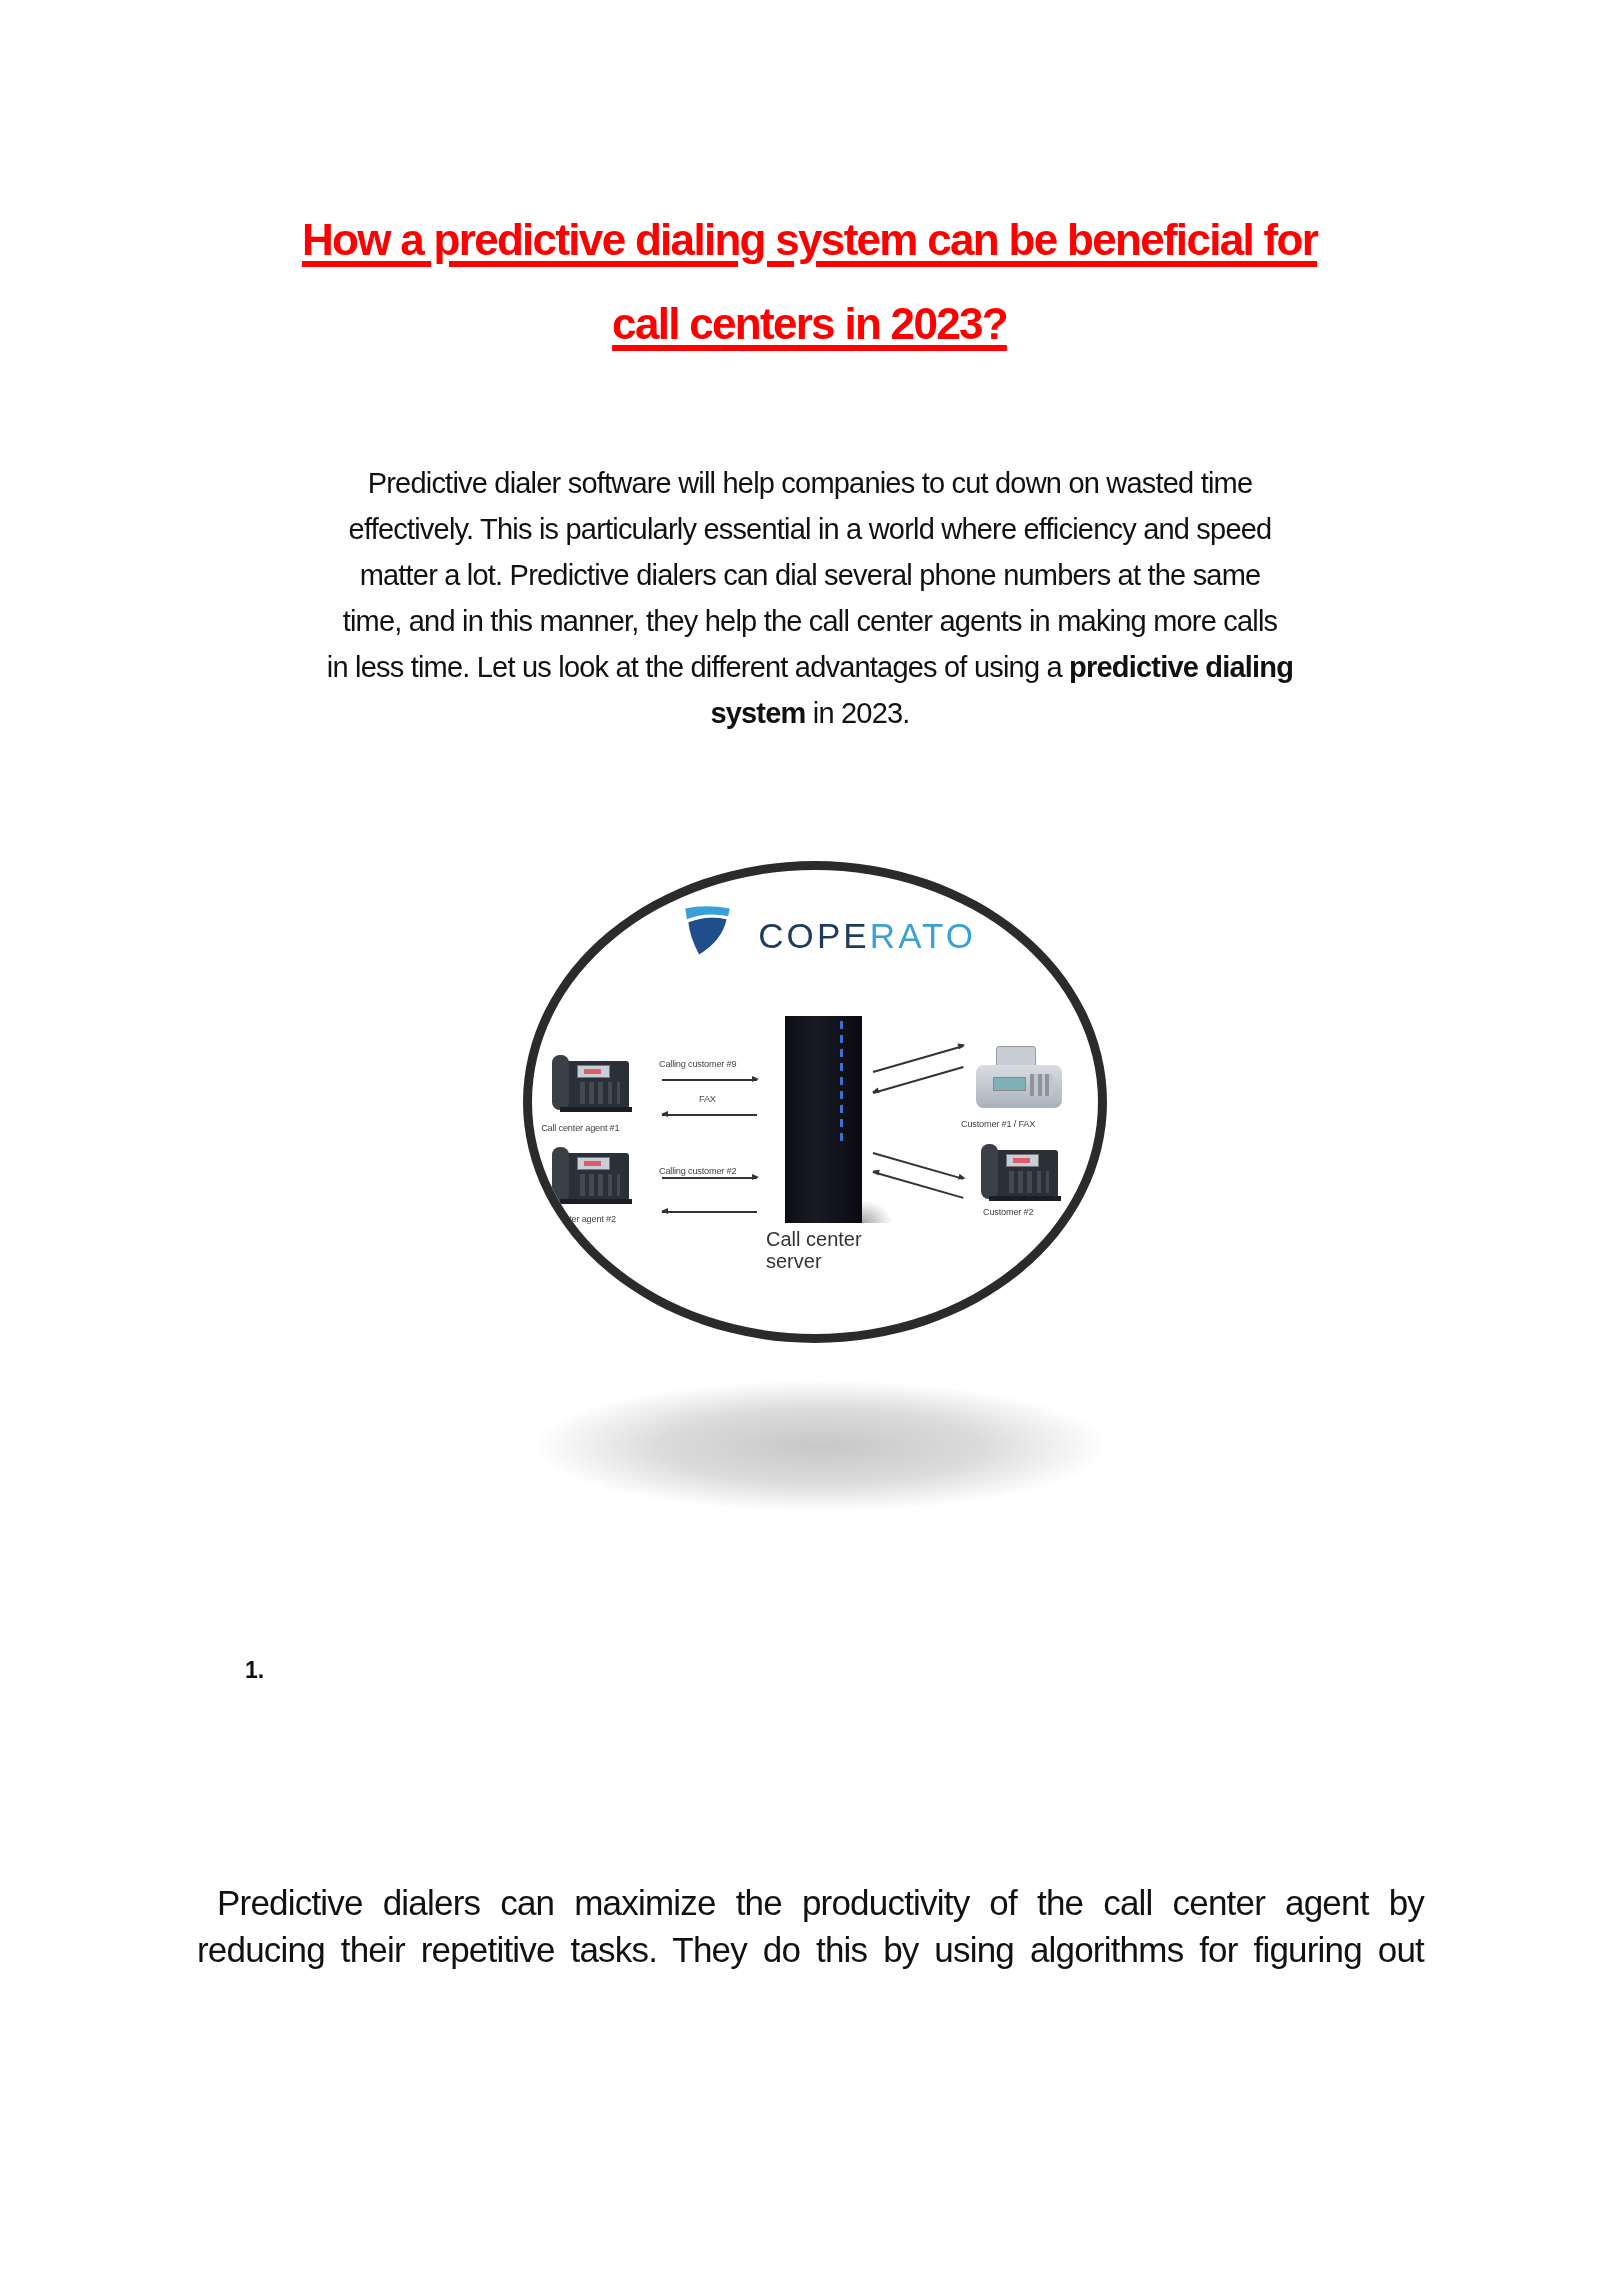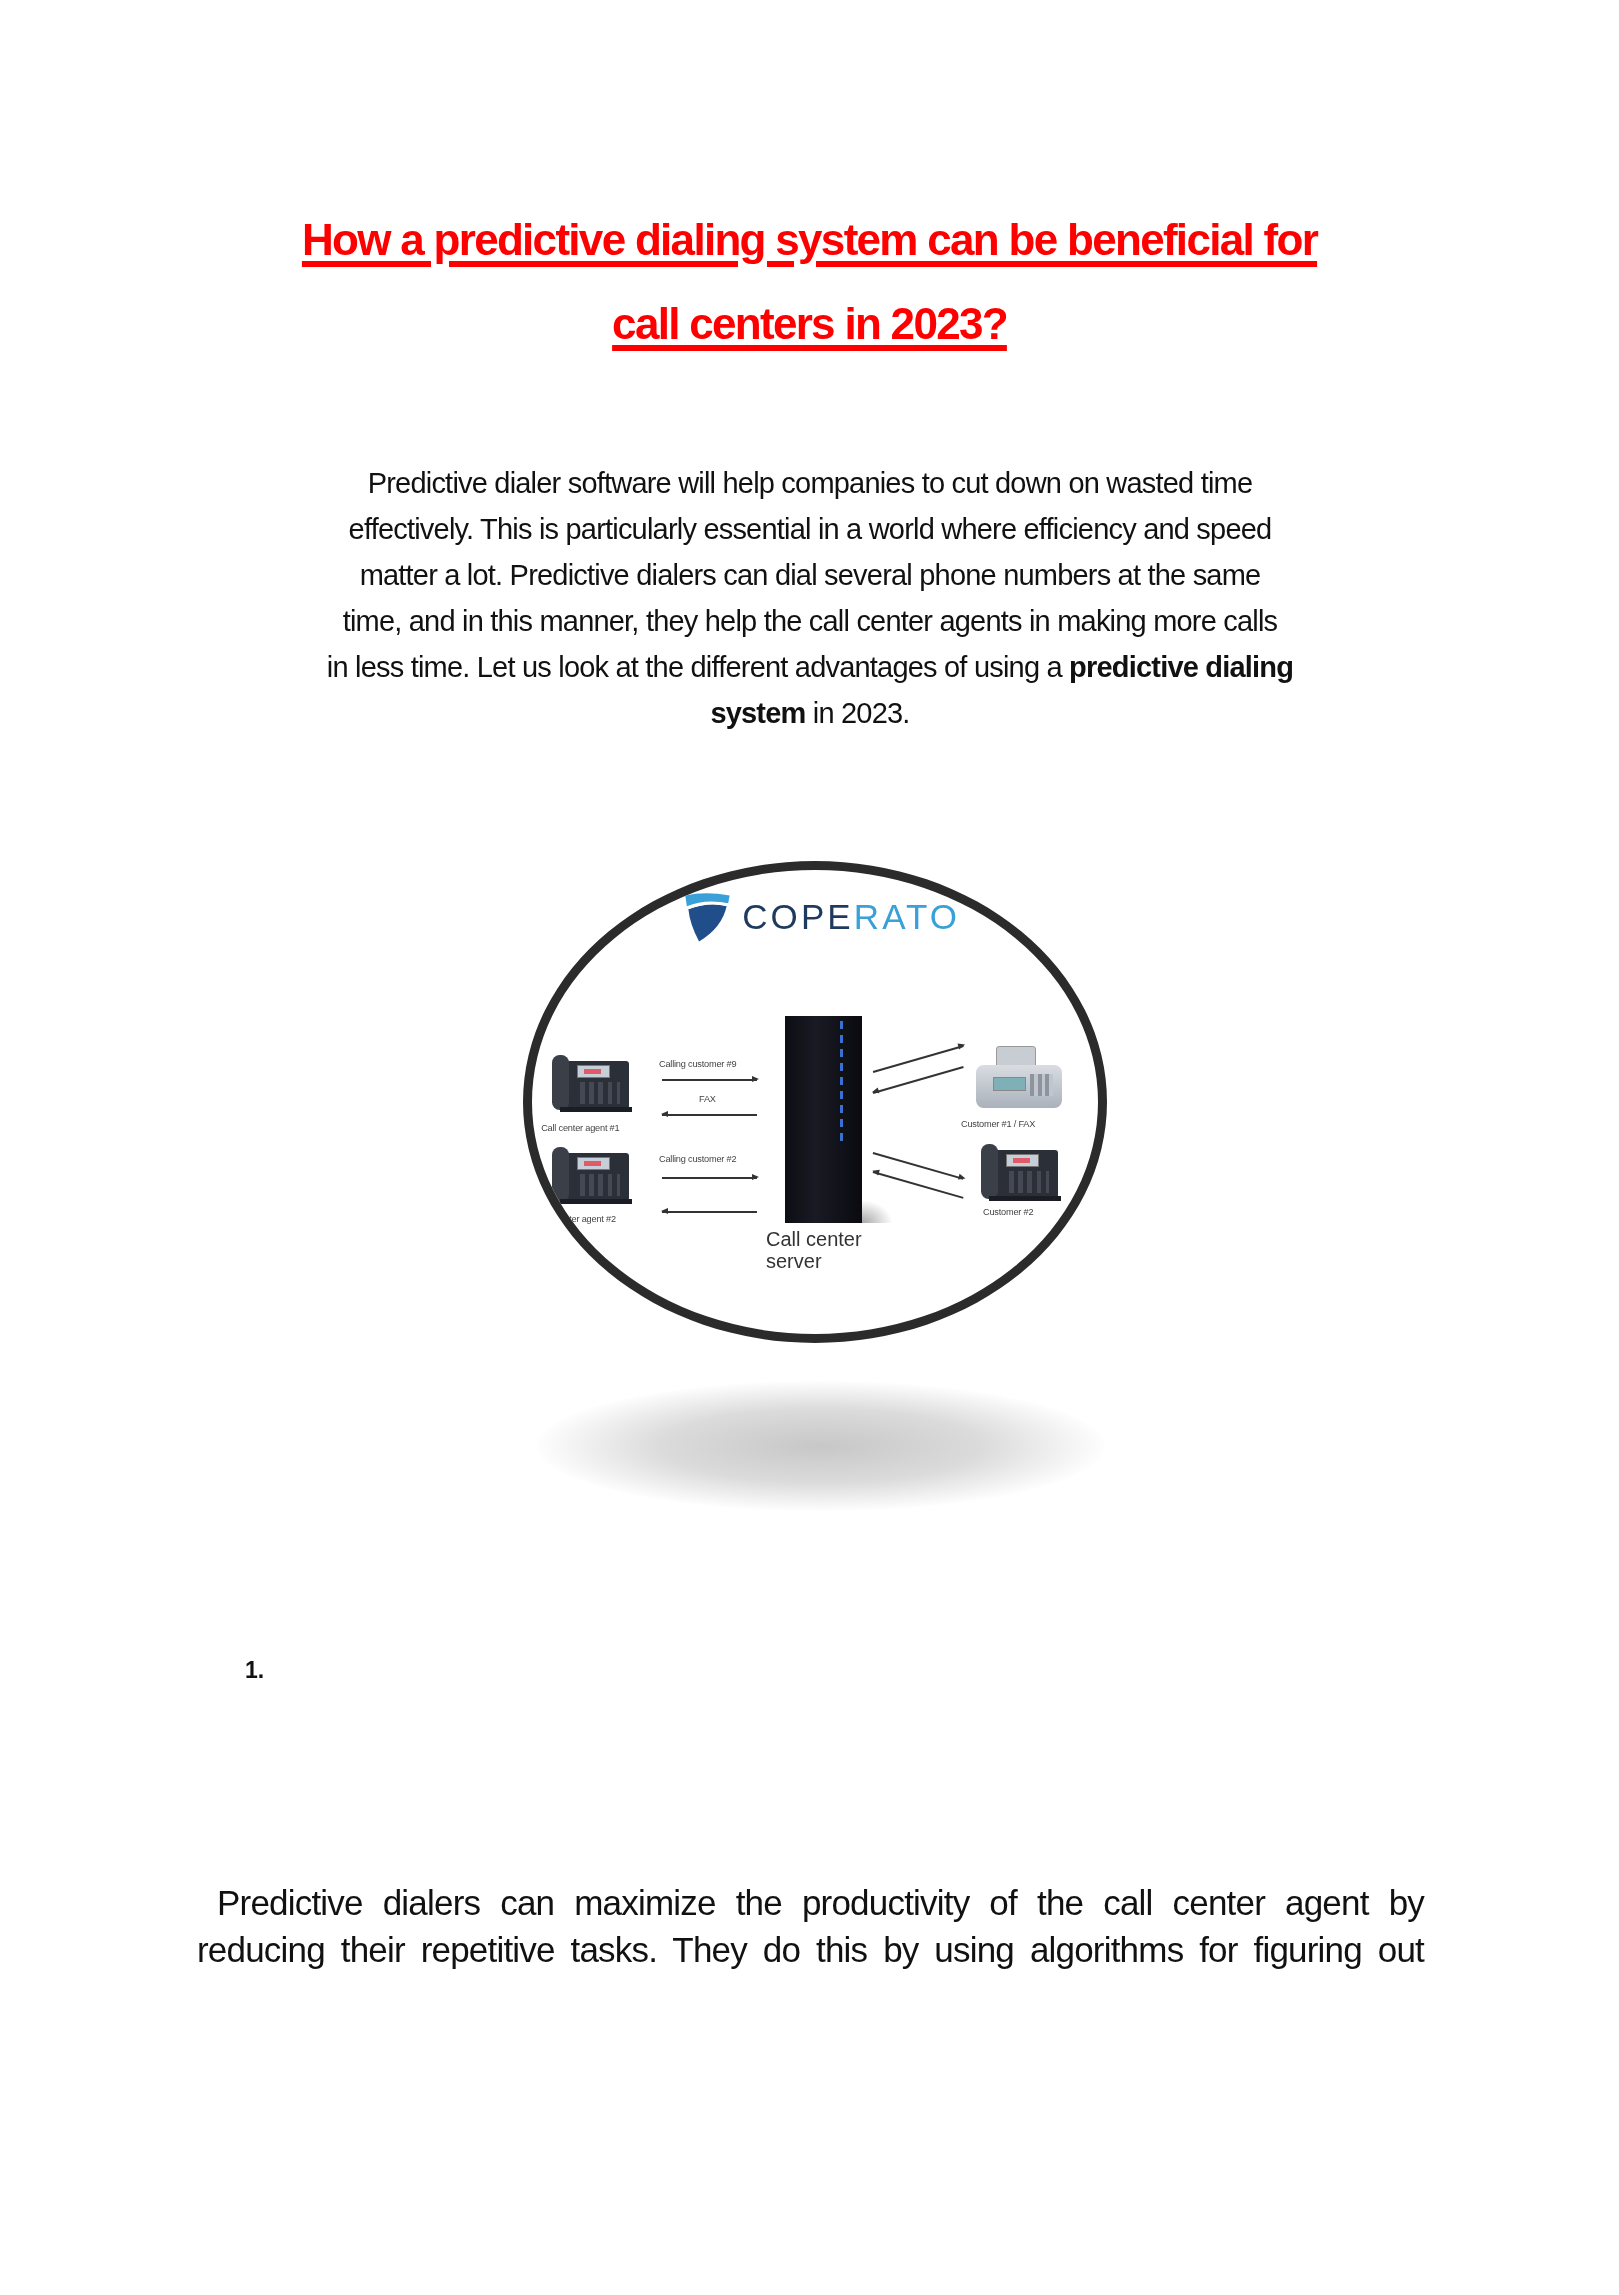--- a/index.html
+++ b/index.html
@@ -27,21 +27,21 @@
   .ellipse {
     position: absolute; inset: 0; border: 9.2px solid #2b2b2b; border-radius: 50%;
     box-sizing: border-box; background: #ffffff; overflow: hidden;
   }
   .shadow {
     position: absolute; left: 537px; top: 1381px; width: 568px; height: 130px;
     border-radius: 50%;
     background: radial-gradient(ellipse at center, rgba(0,0,0,0.22) 0%, rgba(0,0,0,0.14) 40%, rgba(0,0,0,0.0) 72%);
   }
 
-  .logo { position: absolute; left: 150px; top: 20px; height: 54px; display: flex; align-items: center; }
+  .logo { position: absolute; left: 150px; top: 32px; height: 54px; display: flex; align-items: flex-end; gap: 16px; }
   .logo svg { width: 51px; height: 52px; }
   .logo .word { font-size: 35px; letter-spacing: 3.1px; margin-left: 9.2px; font-weight: normal; }
   .logo .cope { color: #1f3a5f; }
   .logo .rato { color: #3aa0d8; }
 
   .lbl { position: absolute; font-size: 9.2px; color: #444; white-space: nowrap; letter-spacing: -0.2px; }
   .server-lbl { position: absolute; left: 234px; top: 359px; width: 100px; text-align: left;
                 font-size: 20px; line-height: 21.5px; color: #333; }
 
   .arrow { position: absolute; height: 1.5px; background: #333; transform-origin: left center; }
@@ -133,21 +133,21 @@
         <div class="keys"></div>
         <div class="base"></div>
     </div>
     <div class="lbl" style="left:23px; top:344px;">center agent #2</div>
 
     <div class="lbl" style="left:127px; top:189px;">Calling customer #9</div>
     <div class="arrow r" style="left:130px; top:209px; width:95px;"></div>
     <div class="lbl" style="left:167px; top:224px;">FAX</div>
     <div class="arrow l" style="left:130px; top:244px; width:95px;"></div>
 
-    <div class="lbl" style="left:127px; top:284px;">Calling customer #2</div>
+    <div class="lbl" style="left:127px; top:296px;">Calling customer #2</div>
     <div class="arrow r" style="left:130px; top:307px; width:95px;"></div>
     <div class="arrow l" style="left:130px; top:341px; width:95px;"></div>
 
     <div class="server">
       <div class="edge"></div>
       <div class="foot"></div>
     </div>
     <div class="server-lbl">
       <div>Call center</div>
       <div>server</div>

